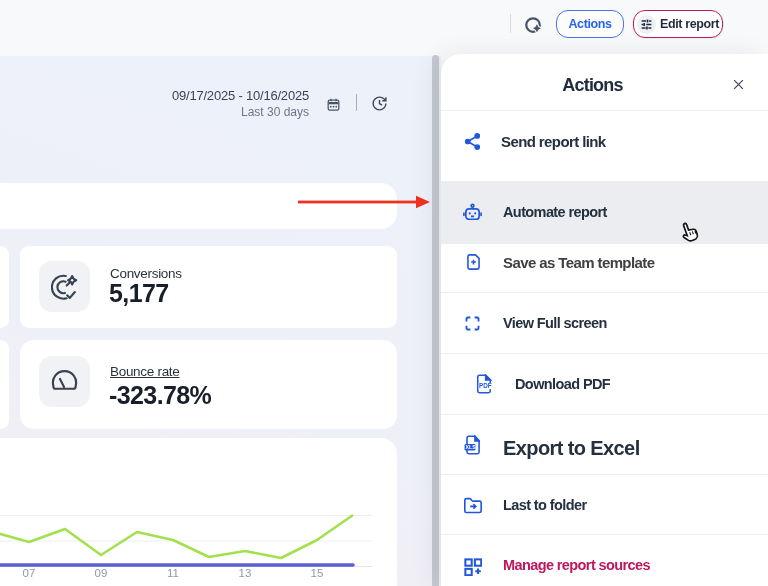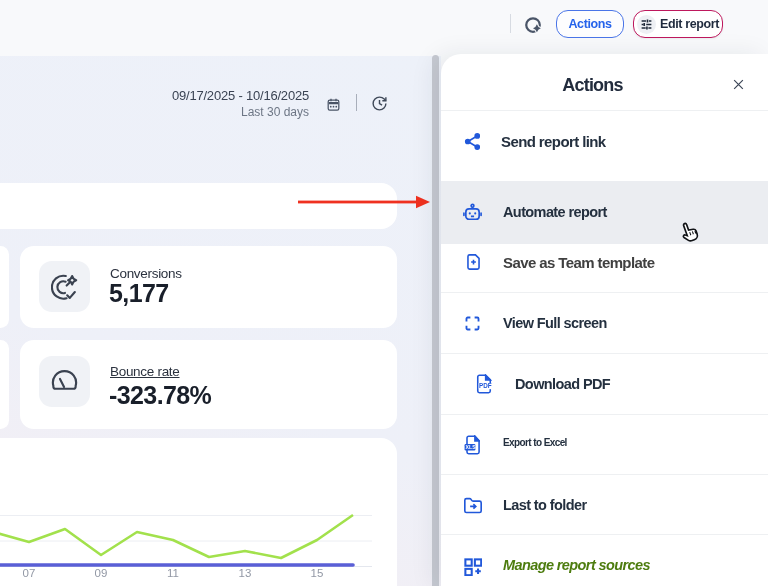--- a/index.html
+++ b/index.html
@@ -53,21 +53,21 @@
   <div class="abs" style="left:-20px;top:127px;width:417px;height:46px;background:#ffffff;border-radius:0 16px 16px 0;"></div>
 
   <svg class="abs" style="left:297px;top:139px;" width="136" height="14" viewBox="0 0 136 14">
     <rect x="1" y="5.6" width="120" height="2.8" fill="#ef3120"></rect>
     <path d="M119 .8 L133 7 L119 13.2 Z" fill="#ef3120"></path>
   </svg>
 
   <div class="abs" style="left:-8px;top:190px;width:17px;height:82px;background:#ffffff;border-radius:12px;"></div>
   <div class="abs" style="left:-8px;top:284px;width:17px;height:89px;background:#ffffff;border-radius:12px;"></div>
 
-  <div class="abs" style="left:20px;top:190px;width:377px;height:82px;background:#ffffff;border-radius:14px;">
+  <div class="abs" style="left:20px;top:190px;width:377px;height:82px;background:#ffffff;border-radius:9px;">
     <div class="abs" style="left:19px;top:15px;width:51px;height:51px;background:#f0f2f6;border-radius:13px;display:flex;align-items:center;justify-content:center;">
       <svg width="27" height="28" viewBox="0 0 24 24" fill="none" stroke="#3a4250" stroke-width="1.9" stroke-linecap="round" stroke-linejoin="round">
         <path d="M13.1 2.2A10.2 10.2 0 1 0 13.8 22"></path>
         <path d="M13 7.3A5.3 5.3 0 1 0 12.4 17.3"></path>
         <path d="M18.8 2.2q.65 2.75 3.6 3.8q-2.95 1.05-3.6 3.8q-.65-2.75-3.6-3.8q2.95-1.05 3.6-3.8z"></path>
         <path d="M13.9 10.7l2.5-2.5"></path>
         <path d="M14.4 19.4l2.3 2.3 4.5-5.2"></path>
       </svg>
     </div>
     <div class="abs" style="left:90px;top:20px;color:#2b323f;font-size:13.5px;letter-spacing:-0.3px;">Conversions</div>
@@ -168,35 +168,35 @@
   </div>
   <div class="abs" style="left:0;top:360px;width:327px;height:1px;background:#eef0f2;"></div>
 
   <div class="abs" style="left:0;top:361px;width:327px;height:59px;">
     <svg class="abs" style="left:23px;top:20px;" width="16" height="20" viewBox="0 0 19 24" fill="none" stroke="#2158da" stroke-width="1.9">
       <path d="M13 1.5H5.5a2 2 0 0 0-2 2v17a2 2 0 0 0 2 2H16a2 2 0 0 0 2-2V7z"></path>
       <path d="M13 1.5 18 7h-5z" fill="#2158da"></path>
       <rect x="0.6" y="10.8" width="13" height="7.8" fill="#2158da" stroke="none" rx="1.4"></rect>
       <text x="1.8" y="16.9" font-size="6.2" font-weight="bold" fill="#ffffff" stroke="none" font-family="Liberation Sans, sans-serif">XLS</text>
     </svg>
-    <div class="abs" style="left:62px;top:22px;color:#24303f;font-size:10px;font-weight:700;letter-spacing:-0.6px;">Export to Excel</div>
+    <div class="abs" style="left:62px;top:22px;color:#24303f;font-size:20px;font-weight:700;letter-spacing:-0.6px;">Export to Excel</div>
   </div>
   <div class="abs" style="left:0;top:420px;width:327px;height:1px;background:#eef0f2;"></div>
 
   <div class="abs" style="left:0;top:421px;width:327px;height:59px;">
     <svg class="abs" style="left:22px;top:22px;" width="20" height="18" viewBox="0 0 24 22" fill="none" stroke="#2158da" stroke-width="2">
       <path d="M20 19a2 2 0 0 0 2-2V7a2 2 0 0 0-2-2h-7.9a2 2 0 0 1-1.7-.9l-.8-1.2A2 2 0 0 0 7.9 2H4a2 2 0 0 0-2 2v13a2 2 0 0 0 2 2z"></path>
       <path d="M8.5 11.5h6.5M12.5 8.8l2.9 2.7-2.9 2.7"></path>
     </svg>
     <div class="abs" style="left:62px;top:22px;color:#24303f;font-size:14.5px;font-weight:700;letter-spacing:-0.6px;">Last to folder</div>
   </div>
   <div class="abs" style="left:0;top:480px;width:327px;height:1px;background:#eef0f2;"></div>
 
   <div class="abs" style="left:0;top:481px;width:327px;height:65px;">
     <svg class="abs" style="left:22px;top:22px;" width="19" height="19" viewBox="0 0 24 24" fill="none" stroke="#2158da" stroke-width="2.6">
       <rect x="3" y="3" width="8" height="8"></rect>
       <rect x="15" y="3" width="8" height="8"></rect>
       <rect x="3" y="15" width="8" height="8"></rect>
       <path d="M19 14.5v7M15.5 18h7"></path>
     </svg>
-    <div class="abs" style="left:62px;top:22px;color:#4d7c0f;font-size:14.5px;font-weight:700;letter-spacing:-0.6px;font-style:italic;">Manage report sources</div>
+    <div class="abs" style="left:62px;top:22px;color:#be185d;font-size:14.5px;font-weight:700;letter-spacing:-0.6px;">Manage report sources</div>
   </div>
 </div>
 
 </body></html>

